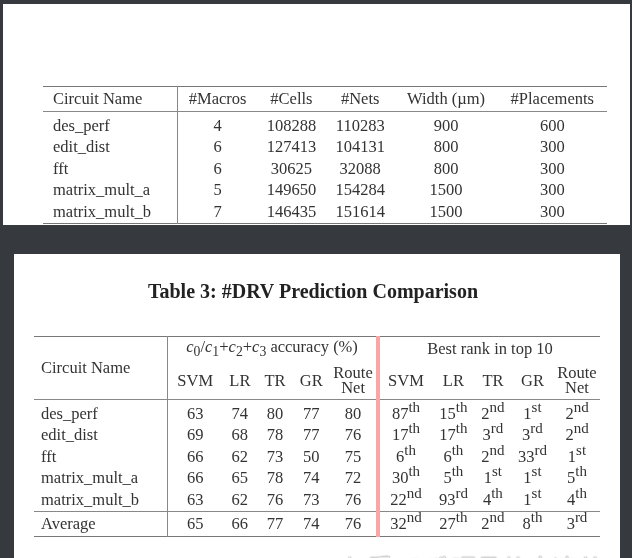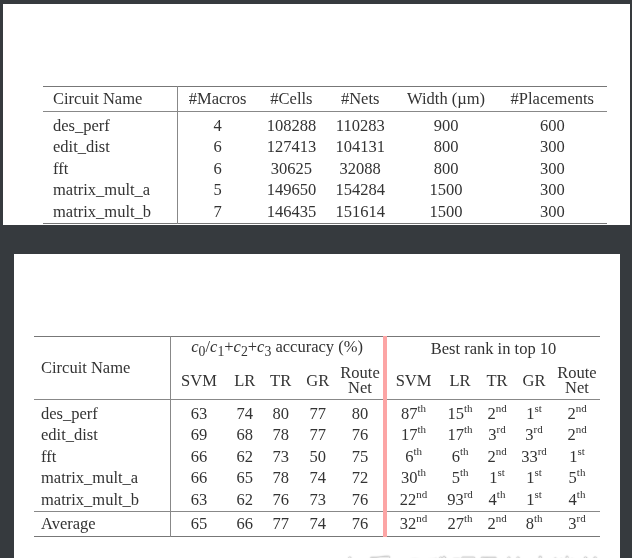--- a/index.html
+++ b/index.html
@@ -18,21 +18,21 @@
   #t2 td.name, #t2 th.name { text-align:left; padding-left:10px; border-right:1px solid #888; }
   #t3 { left:20px; top:82px; width:566px; border-top:1.5px solid #777; border-bottom:1.5px solid #777; }
   #t3 th { font-weight:normal; padding:0 3px; }
   #t3 td { padding:0 3px; height:21.5px; text-align:center; }
   #t3 .name { text-align:left; padding-left:7px; border-right:1px solid #888; }
   #t3 .sep { border-right:4px solid #fca5a5;margin-top:43px; }
   #t3 tr.groups th { height:24px; }
   #t3 tr.subs th { height:38px; border-bottom:1px solid #888; line-height:15px; }
   #t3 tr.avg td { border-top:1px solid #888; height:24px; }
   #t3 tr.firstrow td { padding-top:3px; }
-  sup { font-size:11px; vertical-align:7px; line-height:0; }
+  sup { font-size:15px; vertical-align:7px; line-height:0; }
   .watermark { position:absolute; right:30px; top:516px; font-family:"DejaVu Sans",sans-serif; font-size:25px;
                color:rgba(255,255,255,0.82); text-shadow:0 0 1px #888, 0 0 2px #999; letter-spacing:0px;margin-top:36px; }
 </style>
 </head>
 <body>
 
 <div class="panel" id="p1">
   <table id="t2">
     <thead>
         <tr id="t2-head">
@@ -83,20 +83,21 @@
           <td class="">146435</td>
           <td class="">151614</td>
           <td class="">1500</td>
           <td class="">300</td>
         </tr>
       </tbody>
   </table>
 </div>
 
 <div class="panel" id="p2">
+  <div class="title">Table 3: #DRV Prediction Comparison</div>
   <table id="t3">
     <thead>
       <tr class="groups">
         <th class="name" rowspan="2" style="border-bottom:1px solid #888;">Circuit Name</th>
         <th colspan="5" class="sep"><i>c</i><sub>0</sub>/<i>c</i><sub>1</sub>+<i>c</i><sub>2</sub>+<i>c</i><sub>3</sub> accuracy (%)</th>
         <th colspan="5">Best rank in top 10</th>
       </tr>
       <tr class="subs" id="t3-subs">
           <th><span>SVM</span></th>
           <th><span>LR</span></th>

